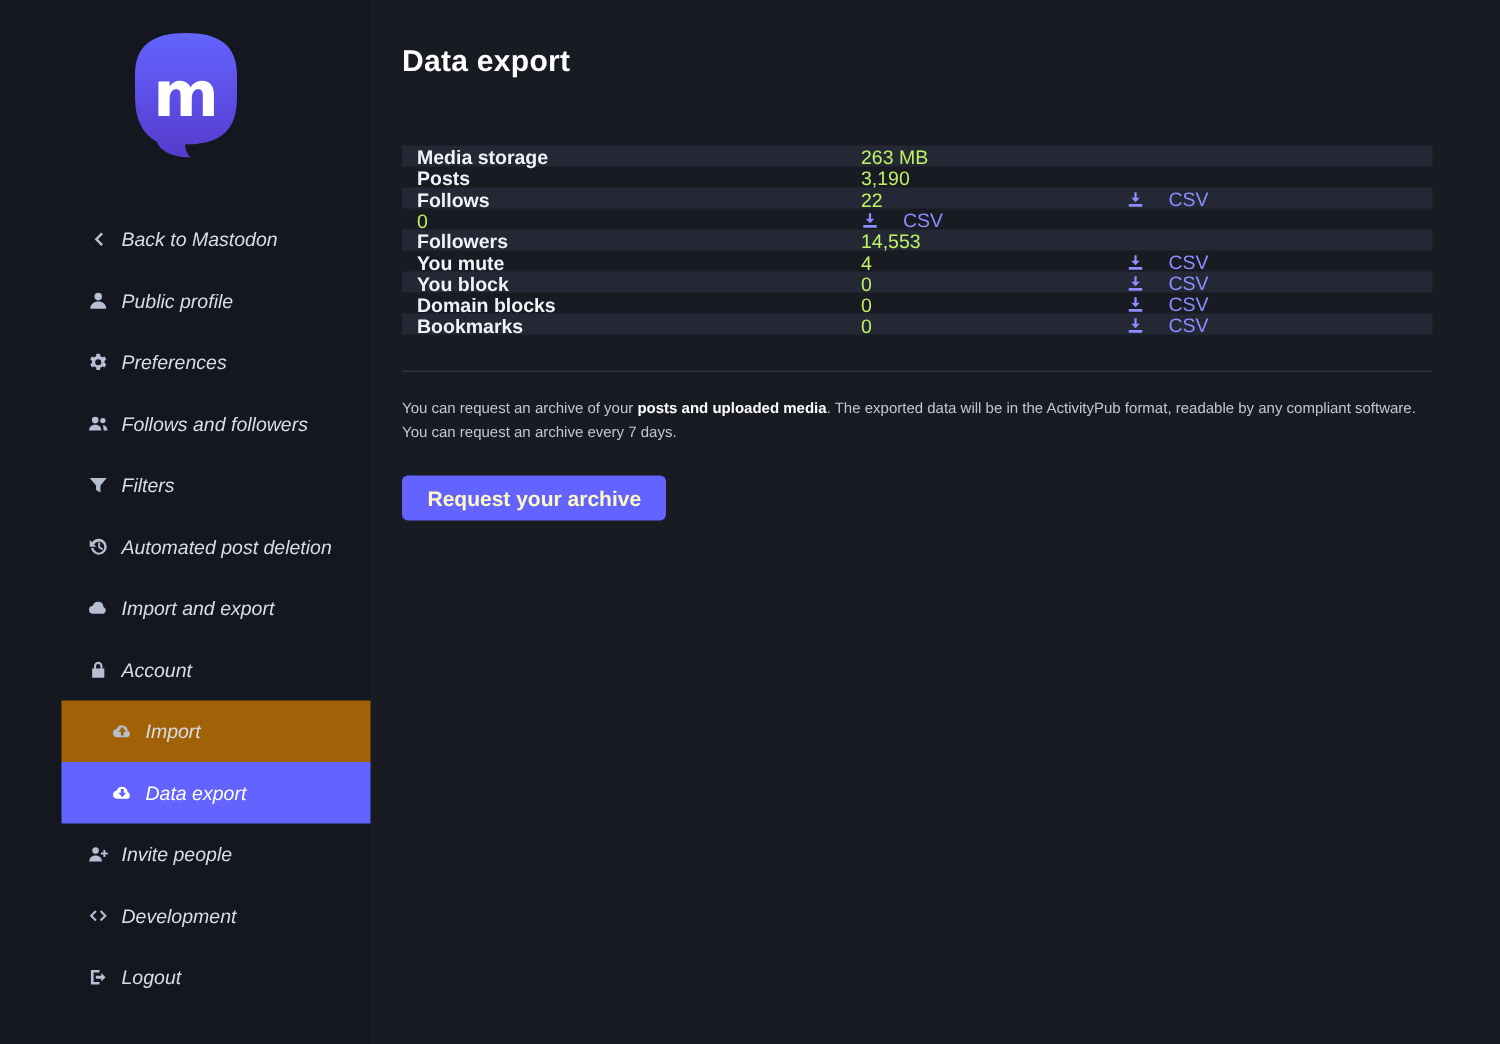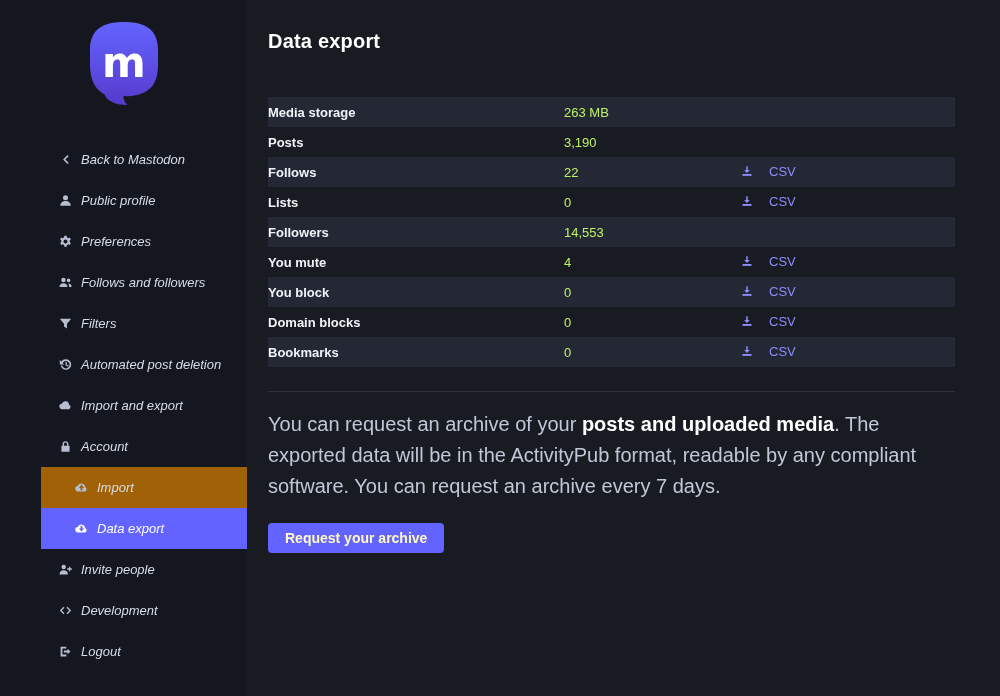--- a/index.html
+++ b/index.html
@@ -35,35 +35,35 @@
   .nav-item.sub.active { background: #6364ff; color: #fff; }
   .nav-item.sub.active .icon { color: #fff; }
 
   
   .main { flex: 1; padding: 30px 45px 0 21px; overflow: hidden; }
   .page-title { font-size: 20px; font-weight: 700; color: #ffffff; margin-bottom: 44px; letter-spacing: .2px; }
 
   .export-table { width: 100%; }
   .t-row {
     display: grid; grid-template-columns: 296px 177px 1fr;
-    align-items: center; height: 30px; padding-left: 0; font-size: 13px;
+    align-items: center; height: 14px; padding-left: 10px; font-size: 13px;
   }
   .t-row:nth-child(odd) { background: #232834; }
   .t-label { font-weight: 700; color: #f0f3f8; }
   .t-value { color: #bef264; }
   .csv-link {
     color: #8c8dff; text-decoration: none; display: inline-flex;
     align-items: center; gap: 16px; width: max-content; font-size: 13px; cursor: pointer;
   }
   .csv-link .icon { display: inline-flex; }
   .csv-link svg { width: 12px; height: 12px; display: block; }
 
   .divider { border-top: 1px solid #2d313d; margin-top: 24px; }
 
-  .note { margin-top: 17px; max-width: 682px; font-size: 20px; line-height: 1.55; color: #bfc8d8; }
+  .note { margin-top: 17px; max-width: 682px; font-size: 10px; line-height: 1.55; color: #bfc8d8; }
   .note b { color: #ffffff; font-weight: 700; }
 
   .request-btn {
     margin-top: 21px; background: #6364ff; color: #fef9c3; border: none;
     border-radius: 4px; padding: 7px 17px; font-size: 14px; font-weight: 600;
     font-family: "Liberation Sans", sans-serif; cursor: pointer;
   }
 </style>
 </head>
 <body>
@@ -241,21 +241,20 @@
                 <path d="M7 1.5h2v5h2.8L8 10.5 4.2 6.5H7z"></path>
                 <path d="M2 12h12v2.5H2z"></path>
               </svg>
             </span>
           <span>CSV</span>
         </a>
       </span>
     </div>
 
     <div class="t-row">
-      <span class="t-label">Lists</span>
       <span class="t-value">0</span>
       <span class="t-csv">
         <a class="csv-link">
           <span class="icon">
               <svg viewBox="0 0 16 16" fill="currentColor">
                 <path d="M7 1.5h2v5h2.8L8 10.5 4.2 6.5H7z"></path>
                 <path d="M2 12h12v2.5H2z"></path>
               </svg>
             </span>
           <span>CSV</span>

